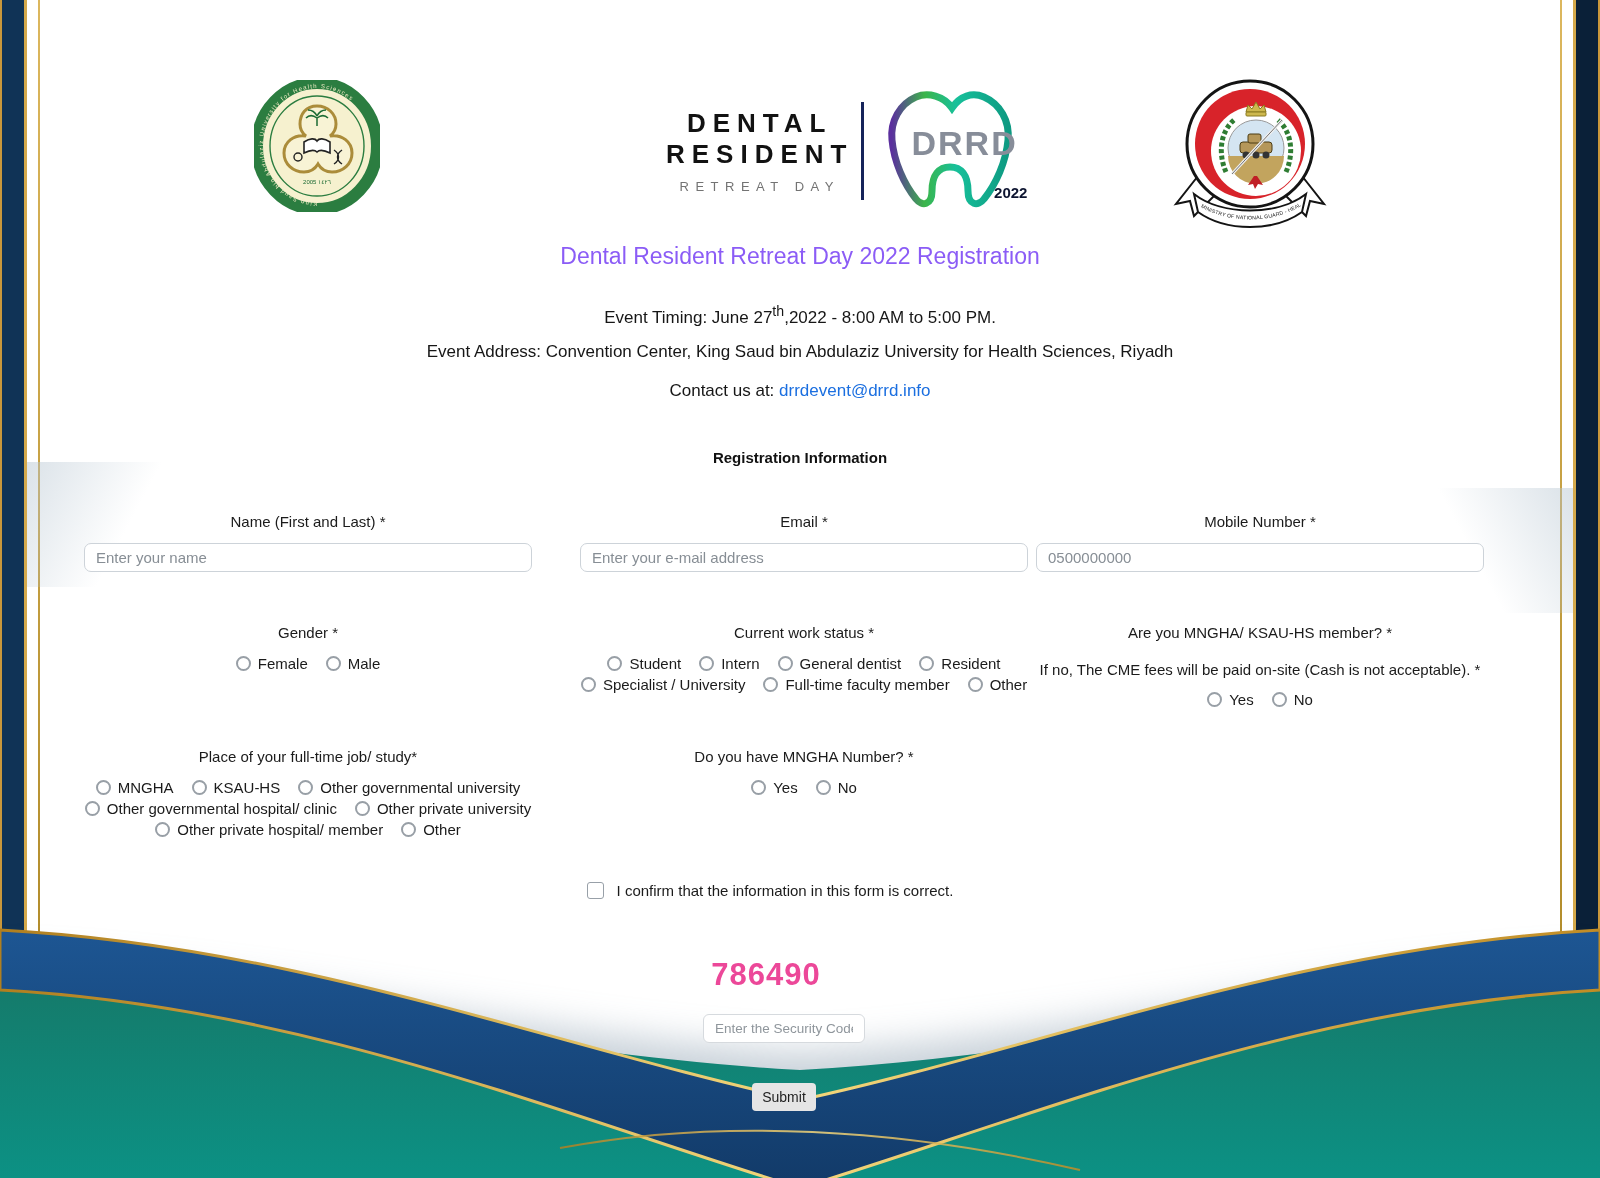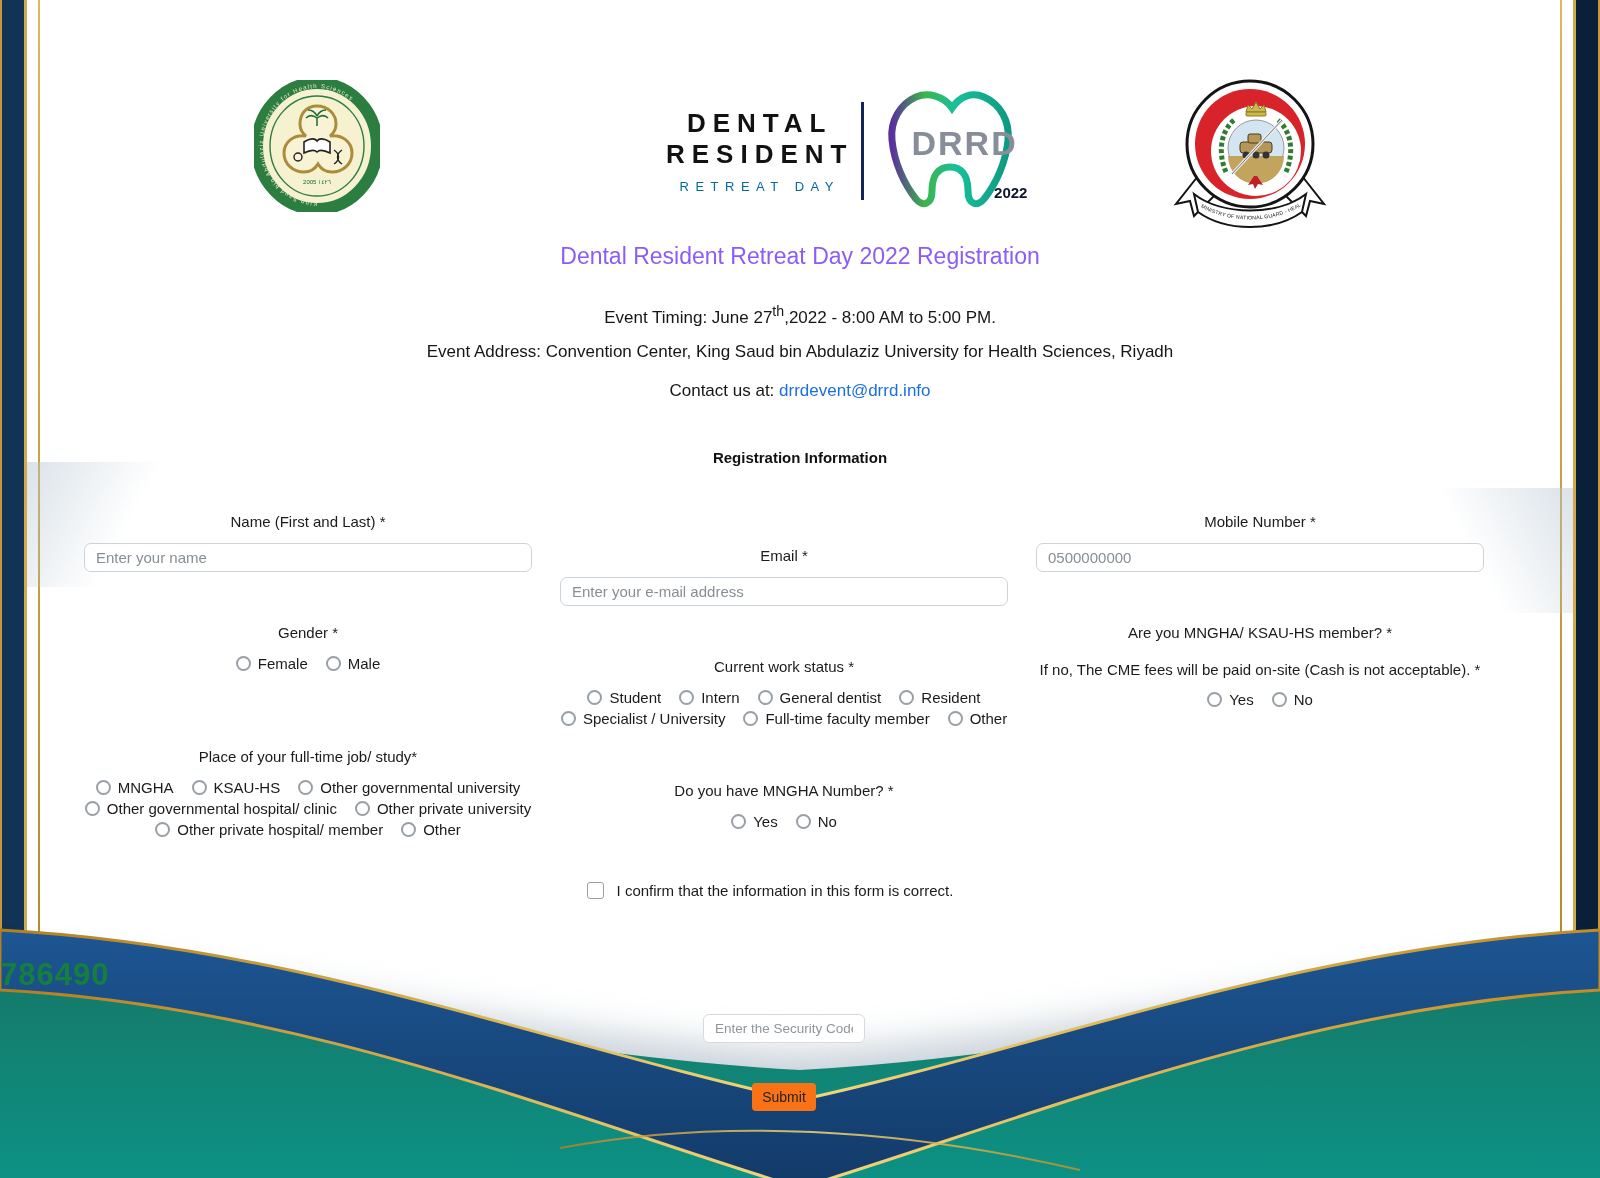--- a/index.html
+++ b/index.html
@@ -20,55 +20,55 @@
     background:linear-gradient(118deg,rgba(183,198,210,.5) 0%,rgba(183,198,210,0) 55%);}
   .shade-right{position:absolute;right:27px;top:488px;width:180px;height:125px;z-index:1;
     background:linear-gradient(242deg,rgba(183,198,210,.5) 0%,rgba(183,198,210,0) 55%);}
   .waves{position:absolute;left:0;bottom:0;width:1600px;height:460px;z-index:2;}
   .teal-path{filter:drop-shadow(0px -18px 18px rgba(110,135,155,.38));}
   
   .logo-ksau{position:absolute;left:254px;top:80px;width:126px;height:132px;z-index:3;}
   .logo-center{position:absolute;left:666px;top:88px;height:125px;display:flex;align-items:center;z-index:3;}
   .lc-text{text-align:center;}
   .lc-line{font-size:26px;font-weight:800;letter-spacing:7px;color:#121212;line-height:31px;}
-  .lc-sub{font-size:13px;letter-spacing:6.5px;color:#0369a1;margin-top:9px;font-weight:400;}
+  .lc-sub{font-size:13px;letter-spacing:6.5px;color:#737373;margin-top:9px;font-weight:400;}
   .lc-divider{width:3px;height:98px;background:#16235a;margin:0 11px 0 8px;}
   .lc-tooth{position:relative;width:152px;height:125px;}
   .lc-acronym{position:absolute;left:36px;top:36px;font-size:34px;font-weight:700;color:#878d99;letter-spacing:2px;}
   .lc-year{position:absolute;right:0px;bottom:12px;font-size:15px;font-weight:700;color:#0d1430;}
   .logo-mngha{position:absolute;left:1170px;top:72px;width:160px;height:170px;z-index:3;}
   
   .center-text{position:absolute;left:0;width:100%;text-align:center;z-index:3;}
   .page-title{top:243px;font-size:23px;color:#8b5cf6;}
   .event-line{font-size:17px;color:#161616;}
   .line-timing{top:303px;} .line-address{top:342px;} .line-contact{top:381px;}
   .email-link{color:#1b6fe0;cursor:pointer;text-decoration:none;}
   .section-heading{top:449px;font-size:15px;font-weight:700;color:#111;}
   
   .col{position:absolute;width:448px;text-align:center;z-index:3;}
-  .col1{left:84px;} .col2{left:560px;margin-top:34px;} .col3{left:1036px;}
+  .col1{left:84px;} .col2{left:580px;} .col3{left:1036px;}
   .field-label{font-size:15px;color:#1b1b1b;margin-bottom:13px;}
   .text-input{width:448px;height:29px;border:1px solid #cdd3d9;border-radius:7px;box-sizing:border-box;
     padding:0 11px;font-size:15px;font-family:"Liberation Sans",sans-serif;color:#222;outline:none;background:#fff;}
   .text-input::placeholder{color:#878e95;}
   .group-label{font-size:15px;margin-bottom:12px;}
   .group-sublabel{font-size:15px;margin-bottom:11px;margin-top:20px;}
   .radio-line{display:flex;justify-content:center;align-items:center;}
   .radio{display:inline-flex;align-items:center;gap:7px;margin:2px 9px;font-size:15px;cursor:pointer;white-space:nowrap;}
   .rb{width:15px;height:15px;border:2px solid #989fa6;border-radius:50%;background:#fff;box-sizing:border-box;flex:none;}
   
   .confirm-row{position:absolute;left:0;top:882px;width:1540px;display:flex;justify-content:center;align-items:center;gap:13px;z-index:3;}
   .cb{width:17px;height:17px;border:1.5px solid #98a0a8;border-radius:3px;background:#fff;box-sizing:border-box;flex:none;cursor:pointer;}
   .confirm-text{font-size:15px;}
-  .captcha-code{position:absolute;left:0;top:957px;width:1532px;text-align:left;
-    font-size:31px;font-weight:800;letter-spacing:1px;color:#15803d;z-index:3;}
+  .captcha-code{position:absolute;left:0;top:957px;width:1532px;text-align:center;
+    font-size:31px;font-weight:800;letter-spacing:1px;color:#ec4899;z-index:3;}
   .security-input{position:absolute;left:703px;top:1014px;width:162px;height:29px;border:1px solid #d6dade;border-radius:6px;
     box-sizing:border-box;padding:0 11px;font-size:13.5px;font-family:"Liberation Sans",sans-serif;outline:none;z-index:3;background:#fff;}
   .security-input::placeholder{color:#8f969c;}
-  .submit-btn{position:absolute;left:752px;top:1083px;width:64px;height:28px;background:#f97316;border:none;border-radius:4px;
+  .submit-btn{position:absolute;left:752px;top:1083px;width:64px;height:28px;background:#e5e5e5;border:none;border-radius:4px;
     font-size:14px;color:#1f1f1f;font-family:"Liberation Sans",sans-serif;cursor:pointer;z-index:3;}
 </style>
 </head>
 <body>
 
 <div class="stripe-left"></div>
 <div class="stripe-right"></div>
 <div class="goldline-left"></div>
 <div class="goldline-right"></div>
 <div class="shade-left"></div>

